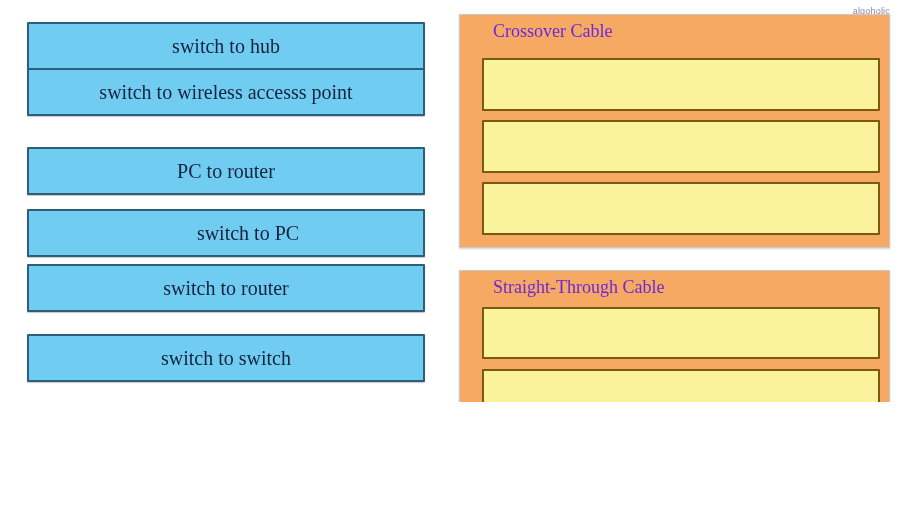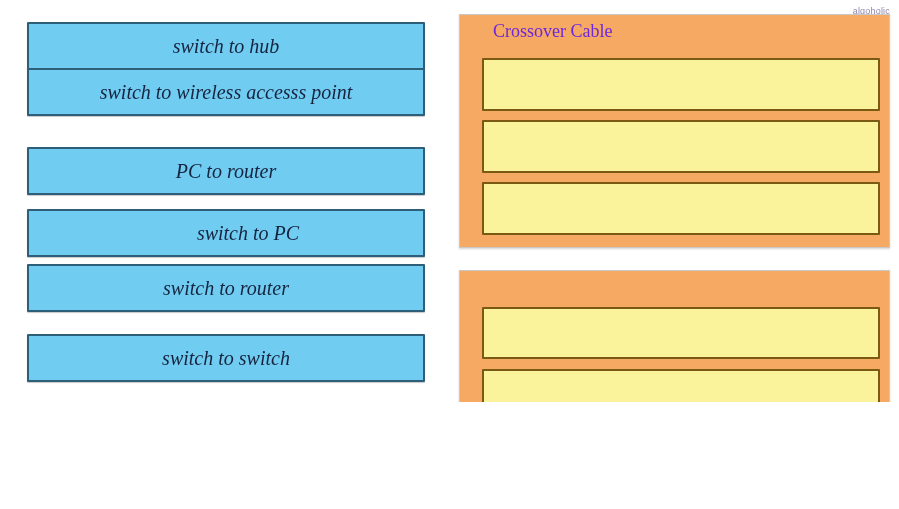--- a/index.html
+++ b/index.html
@@ -49,21 +49,20 @@
     border-radius: 1px;
     box-shadow: 0 1px 1px rgba(0,0,0,0.22);
     display: flex;
     align-items: center;
     justify-content: center;
     color: #16233f;
     font-size: 20px;
     line-height: 1;
     white-space: nowrap;
     cursor: move;
-    font-style: italic;
   }
 
   
   .panel {
     position: absolute;
     box-sizing: border-box;
     background: #f5a962;
     border: 1px solid #c9c9c9;
     box-shadow: 0 1px 2px rgba(0,0,0,0.18);
   }
@@ -132,20 +131,21 @@
     </div>
 
     <div class="dropzone" style="left:22px;top:167px;width:398px;height:53px;">
       <span></span>
     </div>
 
   </div>
 
   <div class="panel" style="left:459px;top:270px;width:431px;height:228px;">
 
+    <span class="panel-title">Straight-Through Cable</span>
 
     <div class="dropzone" style="left:22px;top:36px;width:398px;height:52px;">
       <span></span>
     </div>
 
     <div class="dropzone" style="left:22px;top:98px;width:398px;height:52px;">
       <span></span>
     </div>
 
     <div class="dropzone" style="left:22px;top:161px;width:398px;height:52px;">

